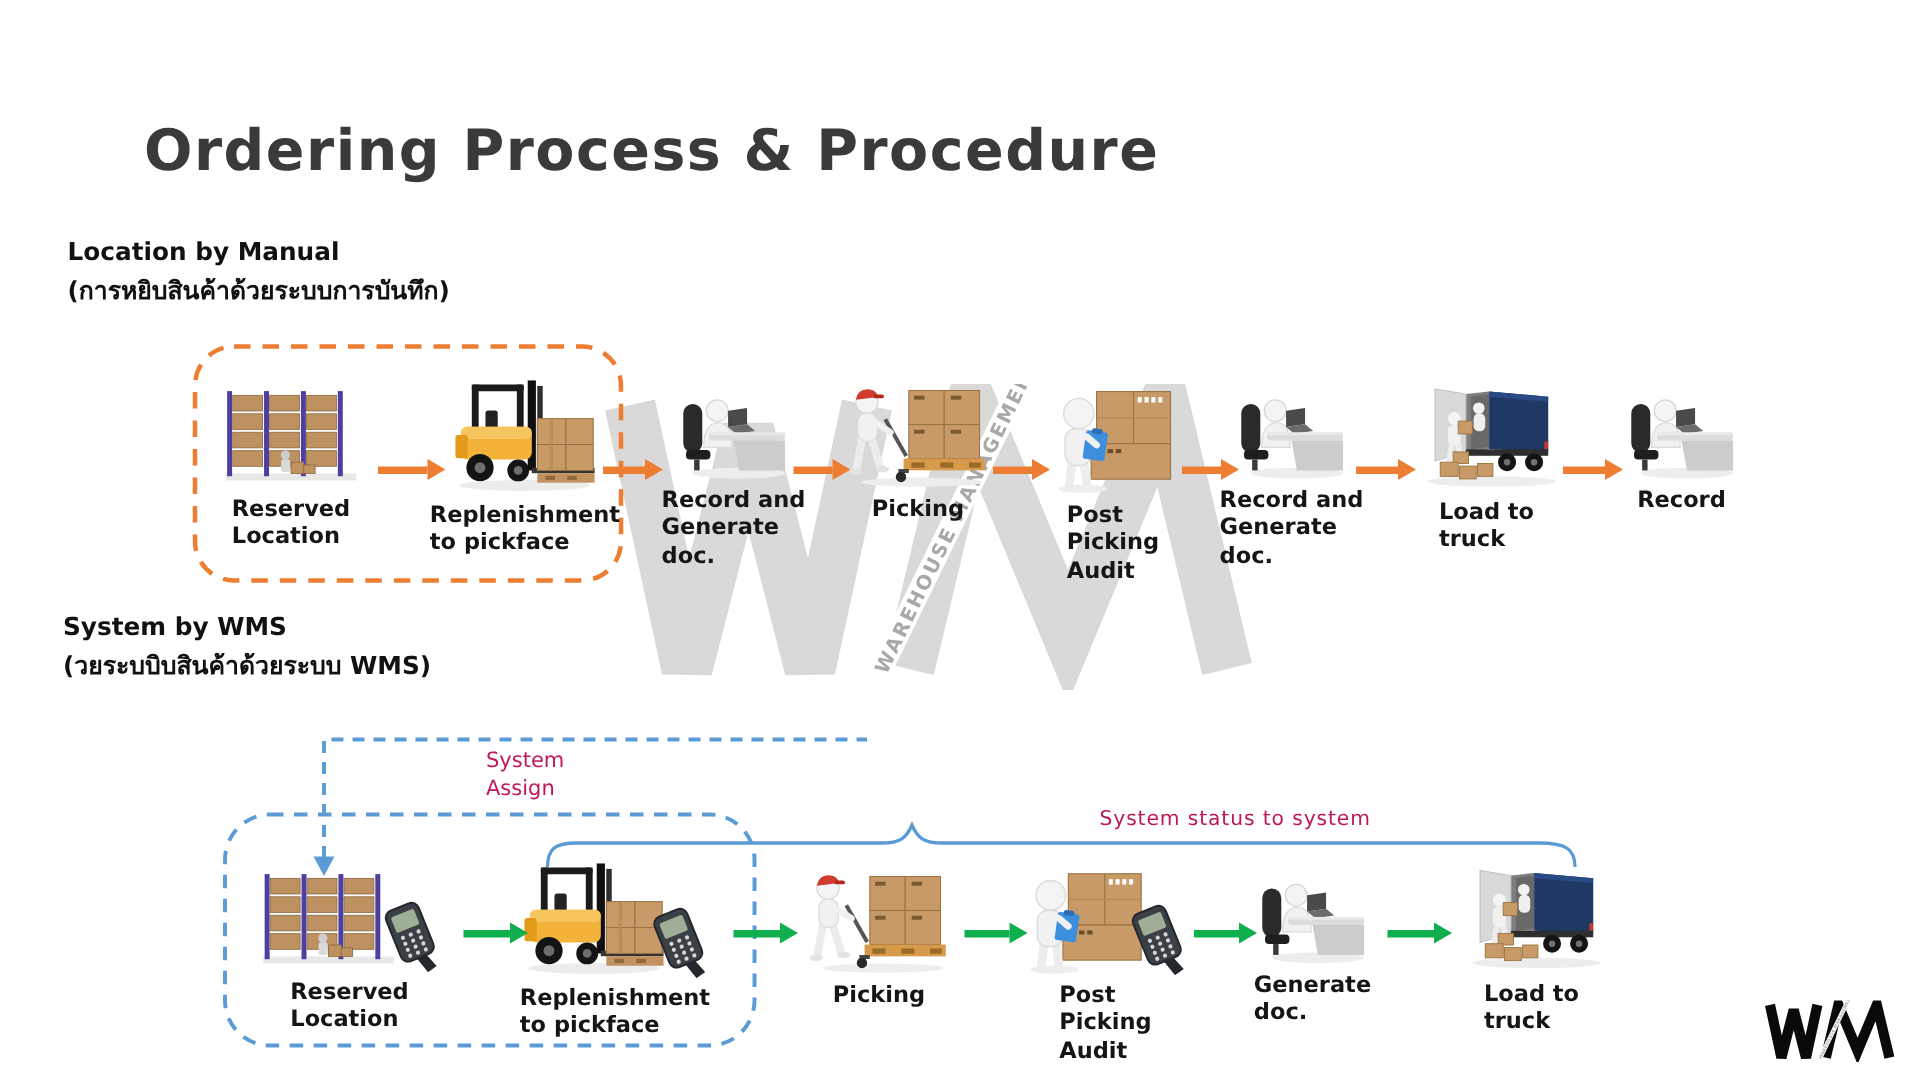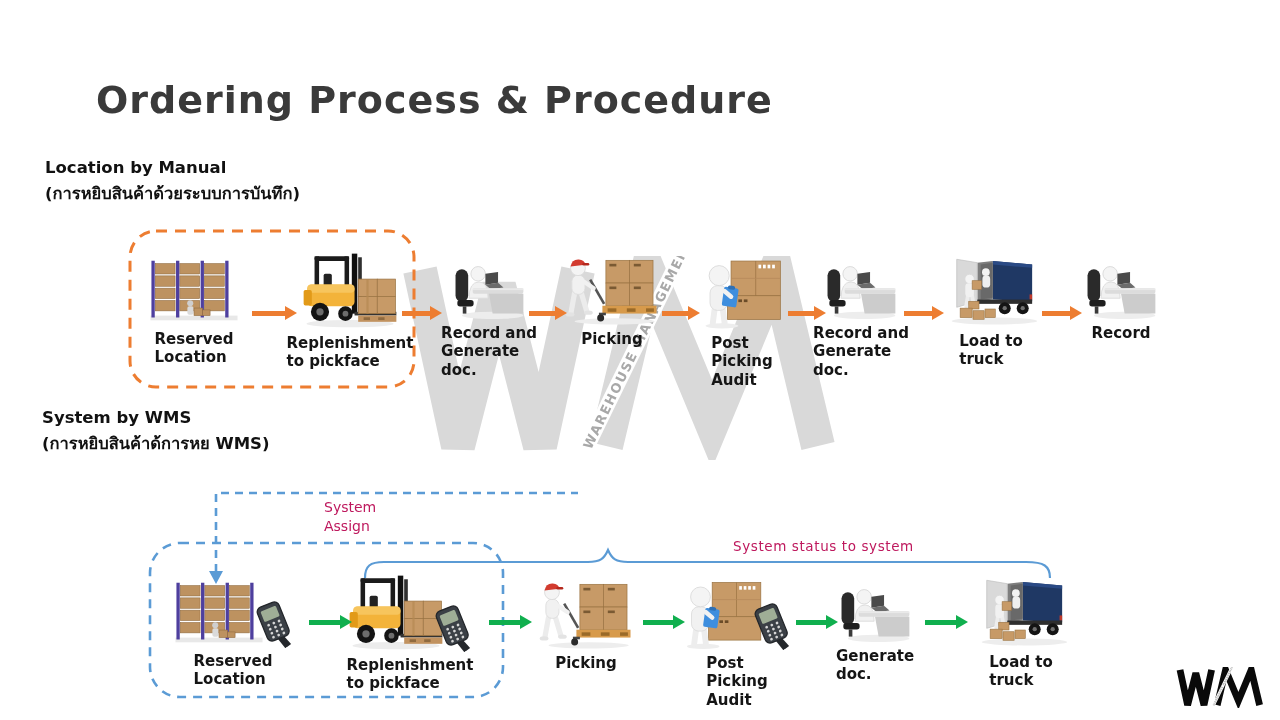--- a/index.html
+++ b/index.html
@@ -267,21 +267,21 @@
   </div>
 
   <h1 class="title">Ordering Process &amp; Procedure</h1>
 
   <div class="section-heading" style="left:45px;top:158px">
     <div class="sec-line1">Location by Manual</div>
     <div class="sec-line2">(การหยิบสินค้าด้วยระบบการบันทึก)</div>
   </div>
   <div class="section-heading" style="left:42px;top:408px">
     <div class="sec-line1">System by WMS</div>
-    <div class="sec-line2">(การหยิบสินค้าด้การหย WMS)</div>
+    <div class="sec-line2">(วยระบบิบสินค้าด้วยระบบ WMS)</div>
   </div>
 
   <svg class="overlay" width="1280" height="720">
     <rect x="130" y="231" width="284" height="156" rx="26" fill="none" stroke="#ED7D31" stroke-width="3" stroke-dasharray="11 8"></rect>
     <rect x="150" y="543" width="353" height="154" rx="30" fill="none" stroke="#5B9BD5" stroke-width="2.6" stroke-dasharray="9 7"></rect>
     <path d="M216 572 L216 493 L578 493" fill="none" stroke="#5B9BD5" stroke-width="2.6" stroke-dasharray="8 6"></path>
     <polygon points="209,571 223,571 216,584" fill="#5B9BD5"></polygon>
     <path d="M365 578 C365 566 370 562 384 562 L588 562 C600 562 604 559 608 550 C612 559 616 562 628 562 L1026 562 C1044 562 1050 566 1050 578" fill="none" stroke="#5B9BD5" stroke-width="2.2"></path>
   </svg>
 

